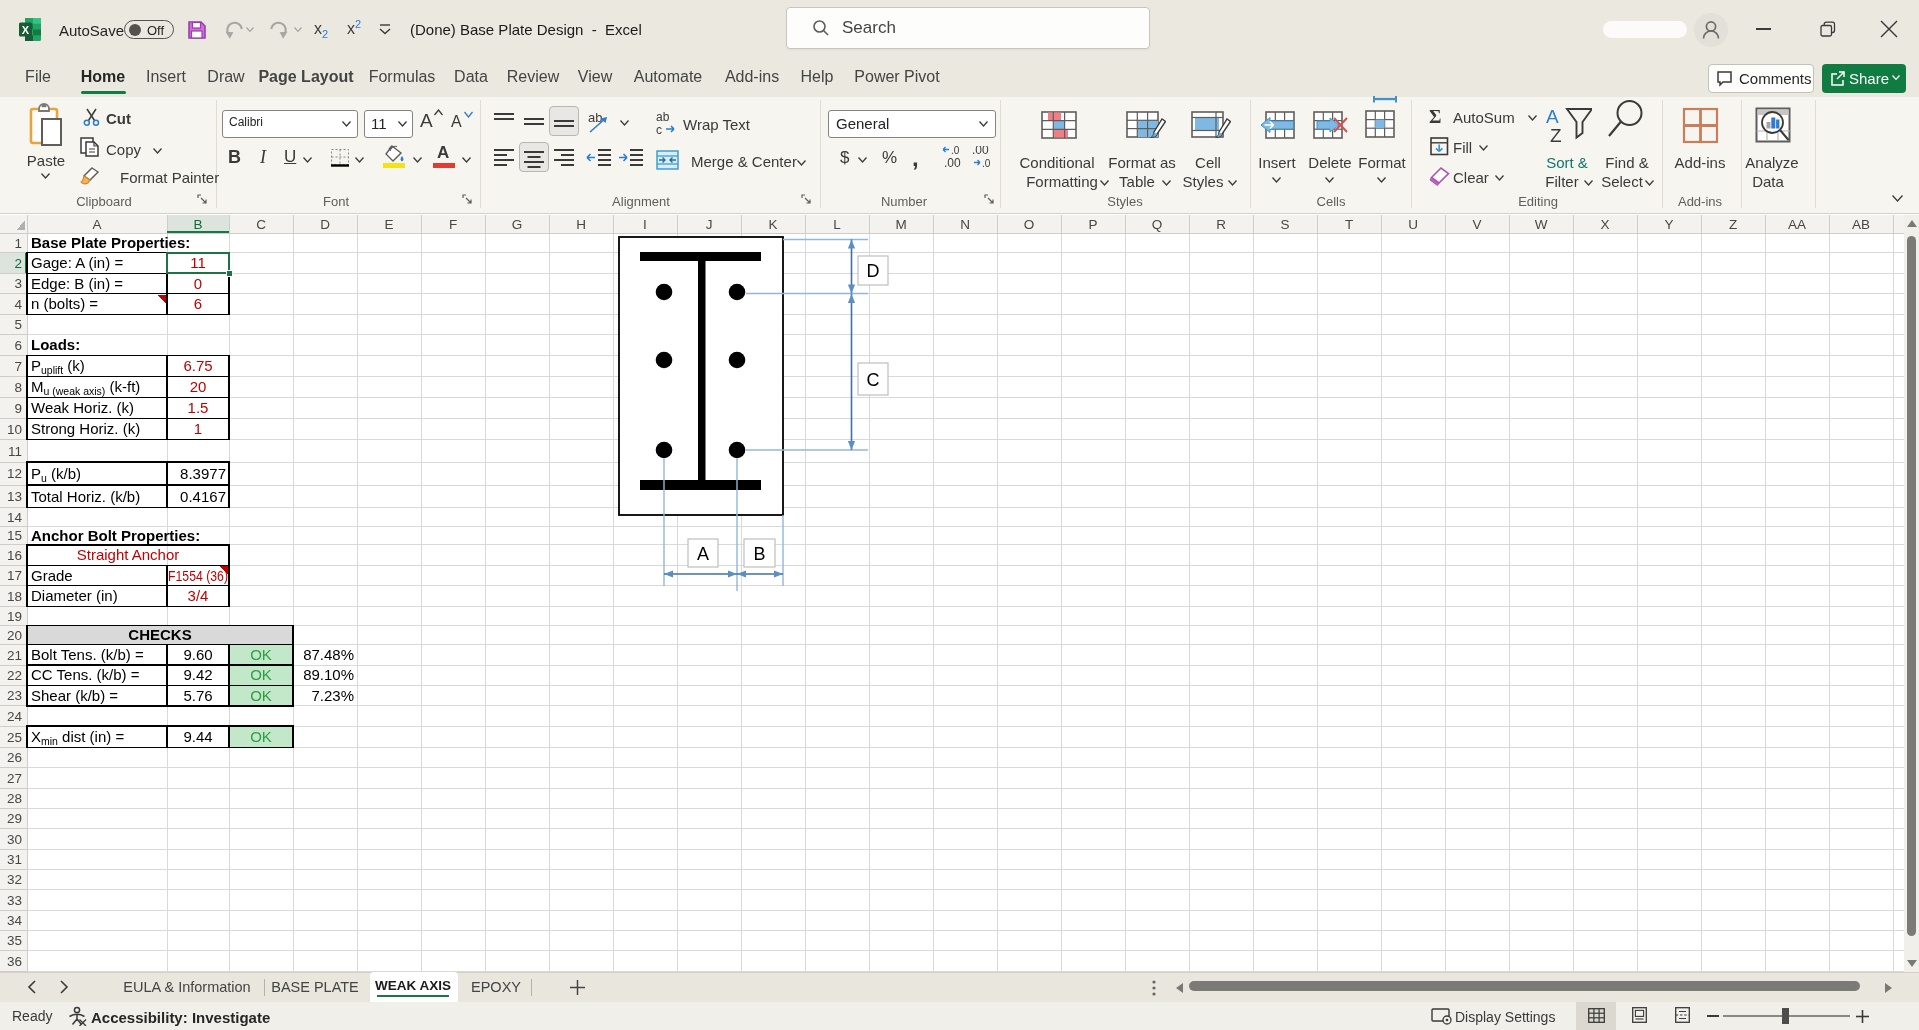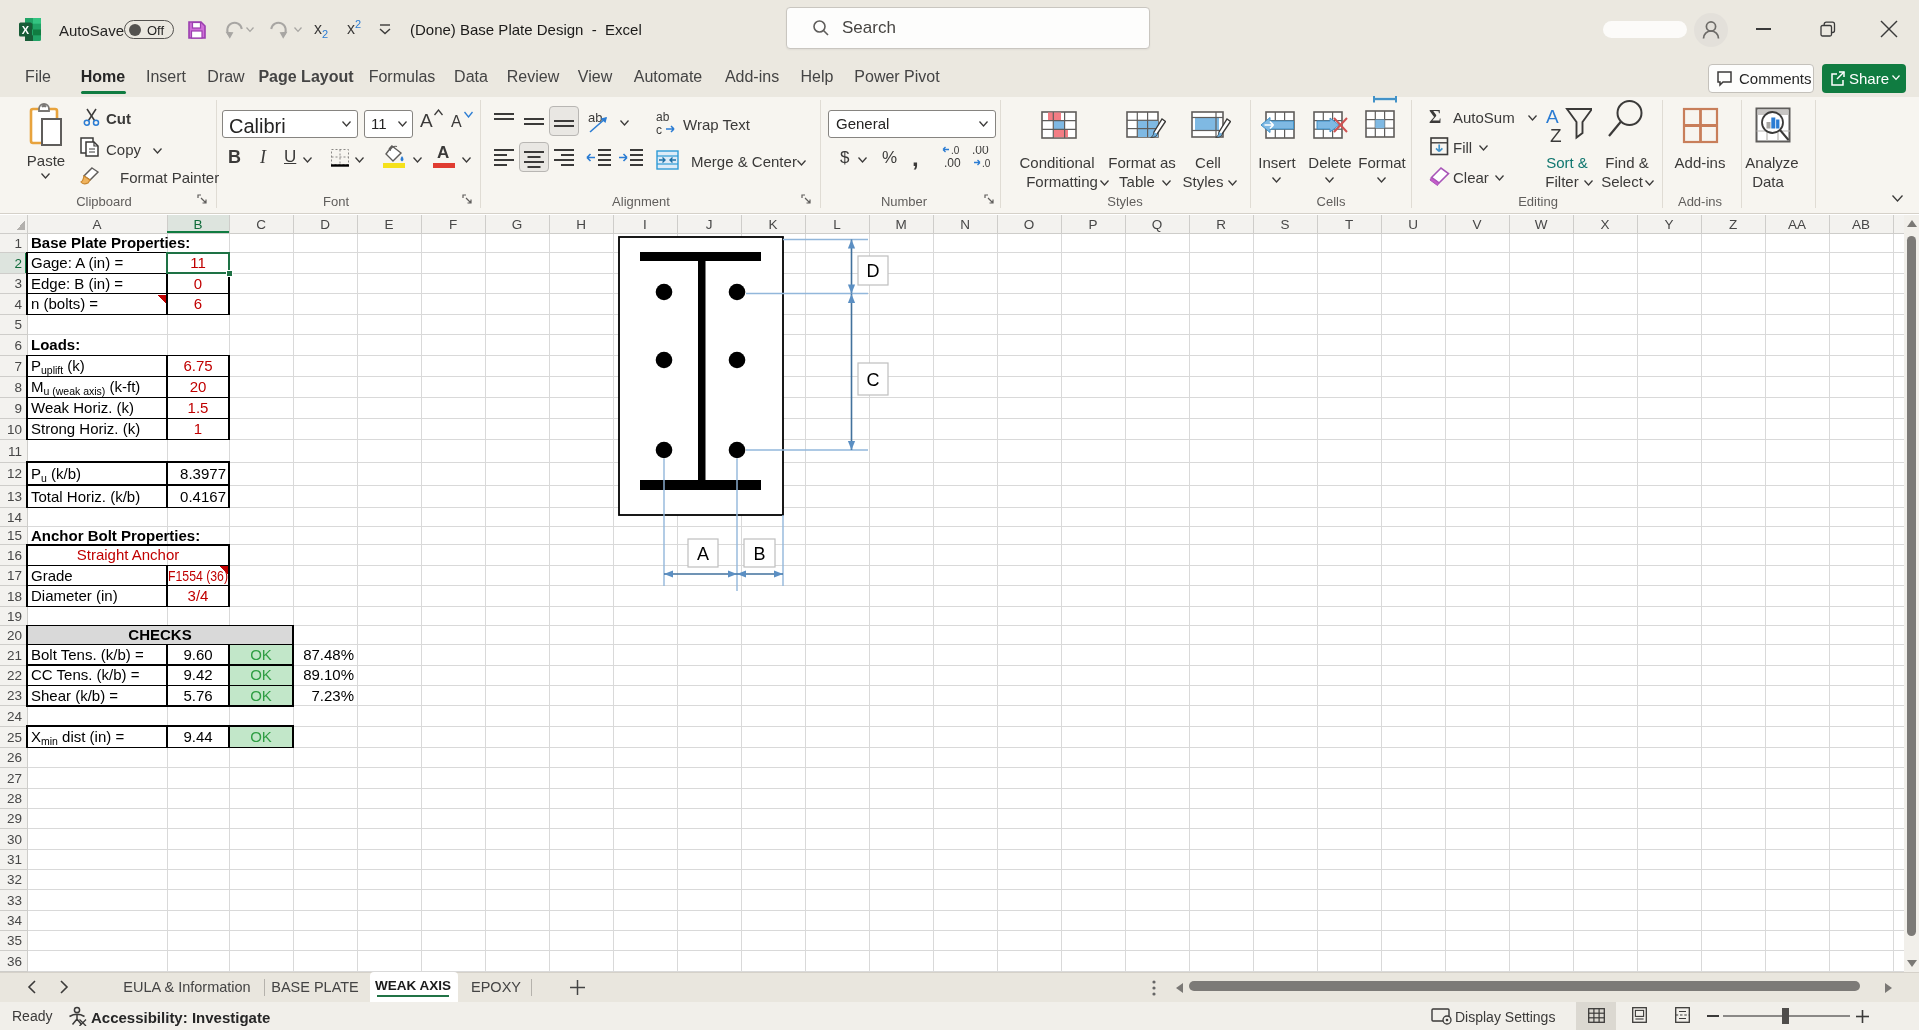--- a/index.html
+++ b/index.html
@@ -162,21 +162,21 @@
 <div class="t" style="left:106px;top:141px;font-size:15px;color:#3b3a39;font-weight:normal;">Copy</div>
 <svg class="a" style="left:153px;top:148px" width="9" height="6">
     <polyline points="0.5,0.5 4.5,4.95 8.5,0.5" fill="none" stroke="#3b3a39" stroke-width="1.3"></polyline>
   </svg>
 <svg class="a" style="left:80px;top:166px" width="22" height="20">
 <path d="M12,2 l6,4 -8,8 -6,-4 z" fill="#fff" stroke="#5f5d5b" stroke-width="1.4"></path>
 <path d="M4,10 l6,4 -2,3 q-5,2 -7,-1 q2,-1 3,-6 z" fill="#f0b35c" stroke="#c9862e" stroke-width="1.2"></path>
 </svg>
 <div class="t" style="left:120px;top:169px;font-size:15px;color:#3b3a39;font-weight:normal;">Format Painter</div>
 <div class="a" style="left:222px;top:110px;width:136px;height:28px;background:#fff;border:1px solid #868480;border-radius:3px"></div>
-<div class="t" style="left:229px;top:115px;font-size:20px;color:#252423;font-weight:normal;">Calibri</div>
+<div class="t" style="left:229px;top:115px;font-size:12px;color:#252423;font-weight:normal;">Calibri</div>
 <svg class="a" style="left:342px;top:121px" width="9" height="6">
     <polyline points="0.5,0.5 4.5,4.95 8.5,0.5" fill="none" stroke="#3b3a39" stroke-width="1.3"></polyline>
   </svg>
 <div class="a" style="left:364px;top:110px;width:49px;height:28px;background:#fff;border:1px solid #868480;border-radius:3px"></div>
 <div class="t" style="left:371px;top:115px;font-size:15px;color:#252423;font-weight:normal;">11</div>
 <svg class="a" style="left:398px;top:121px" width="9" height="6">
     <polyline points="0.5,0.5 4.5,4.95 8.5,0.5" fill="none" stroke="#3b3a39" stroke-width="1.3"></polyline>
   </svg>
 <div class="t" style="left:420px;top:110px;font-size:19px;color:#3b3a39">A</div>
 <svg class="a" style="left:434px;top:109px" width="9" height="7">

